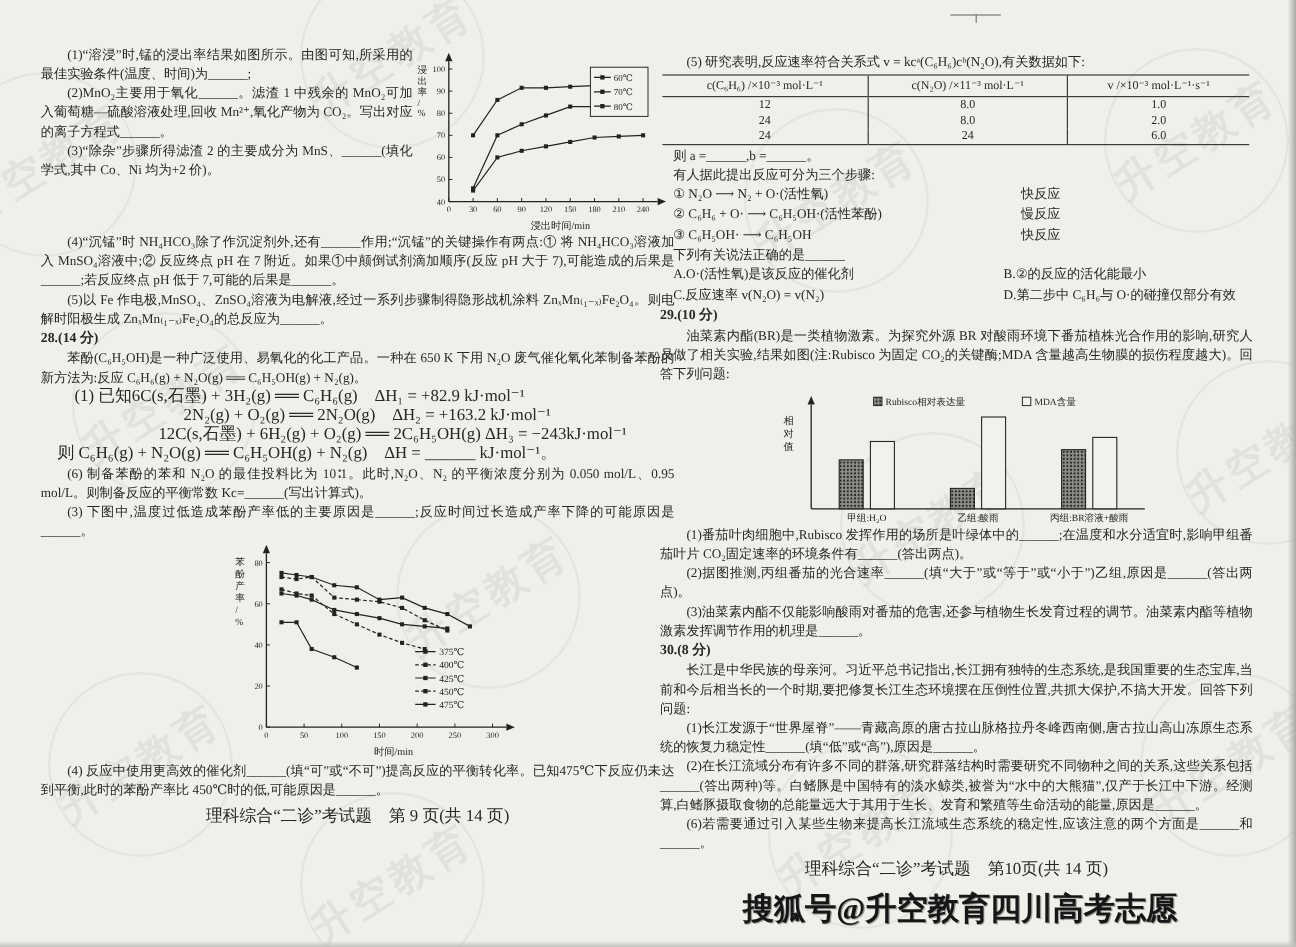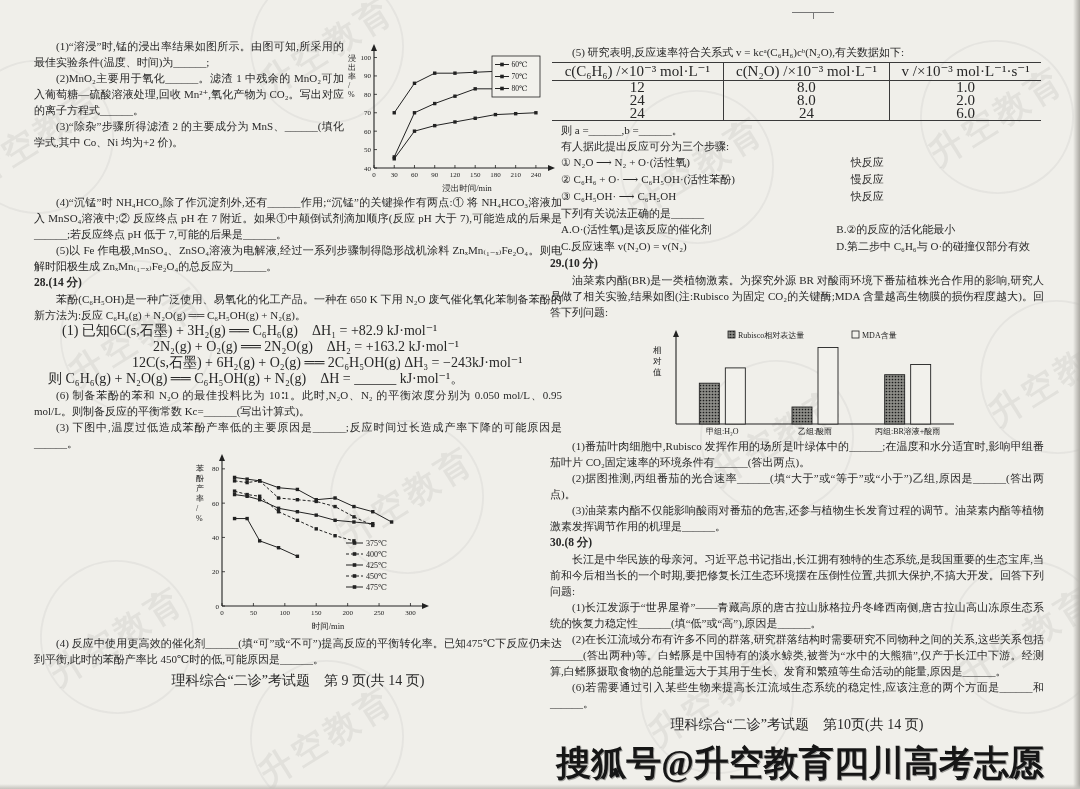--- a/index.html
+++ b/index.html
@@ -30,30 +30,30 @@
   .row27 .cbox{width:218px;padding-top:4px;}
   .eq{line-height:16px;font-size:14px;}
   .eq.e1{padding-left:2em;}
   .eq.e2{padding-left:8.5em;}
   .eq.e3{padding-left:7em;}
   .eq.e4{padding-left:1em;}
   .chart2wrap{margin:3px 0 3px 158px;}
   .chart3wrap{margin:1px 0 1px 98px;}
   table.rt{width:99%;border-collapse:collapse;margin:2px 0 1px 2px;
            border-top:1.6px solid #3a3a3a;border-bottom:1.6px solid #3a3a3a;
-           font-size:15px;}
+           font-size:10px;}
   table.rt th{font-weight:normal;border-bottom:1px solid #3a3a3a;padding:2px 1px;text-align:center;line-height:13px;}
   table.rt td{padding:0 1px;text-align:center;line-height:13px;}
   table.rt th+th,table.rt td+td{border-left:1px solid #3a3a3a;}
   .step{display:flex;padding-left:1em;line-height:17px;font-size:11px;}
   .step .seq{width:60%;}
   .opts{display:grid;grid-template-columns:57% 43%;padding-left:1em;line-height:17px;font-size:11px;}
   .footer{text-align:center;font-size:14px;margin-top:6px;line-height:15px;}
   .banner{position:absolute;left:520px;top:740px;width:560px;text-align:center;
-          font-size:35px;font-weight:bold;color:#161616;letter-spacing:0px;
+          font-size:26px;font-weight:bold;color:#161616;letter-spacing:0px;
           font-family:"Liberation Serif","DejaVu Serif",serif;
           text-shadow:1px 1px 0 rgba(0,0,0,.35);white-space:nowrap;}
   svg{display:block;}
 </style>
 </head>
 <body>
 
 <div class="scan">
 
   <div class="wm" style="left:-40px;top:60px">
@@ -306,21 +306,21 @@
     <div class="footer">理科综合“二诊”考试题　第 9 页(共 14 页)</div>
   </div>
 
   <div class="page page-right">
     <p class="ind">(5) 研究表明,反应速率符合关系式 v = kcᵃ(C₆H₆)cᵇ(N₂O),有关数据如下:</p>
 
     <table class="rt">
         <thead>
           <tr>
             <th>c(C₆H₆) /×10⁻³ mol·L⁻¹</th>
-            <th>c(N₂O) /×10⁻³ mol·L⁻¹</th>
+            <th>c(N₂O) /×11⁻³ mol·L⁻¹</th>
             <th>v /×10⁻³ mol·L⁻¹·s⁻¹</th>
           </tr>
         </thead>
         <tbody>
           <tr>
             <td>12</td>
             <td>8.0</td>
             <td>1.0</td>
           </tr>
           <tr>

